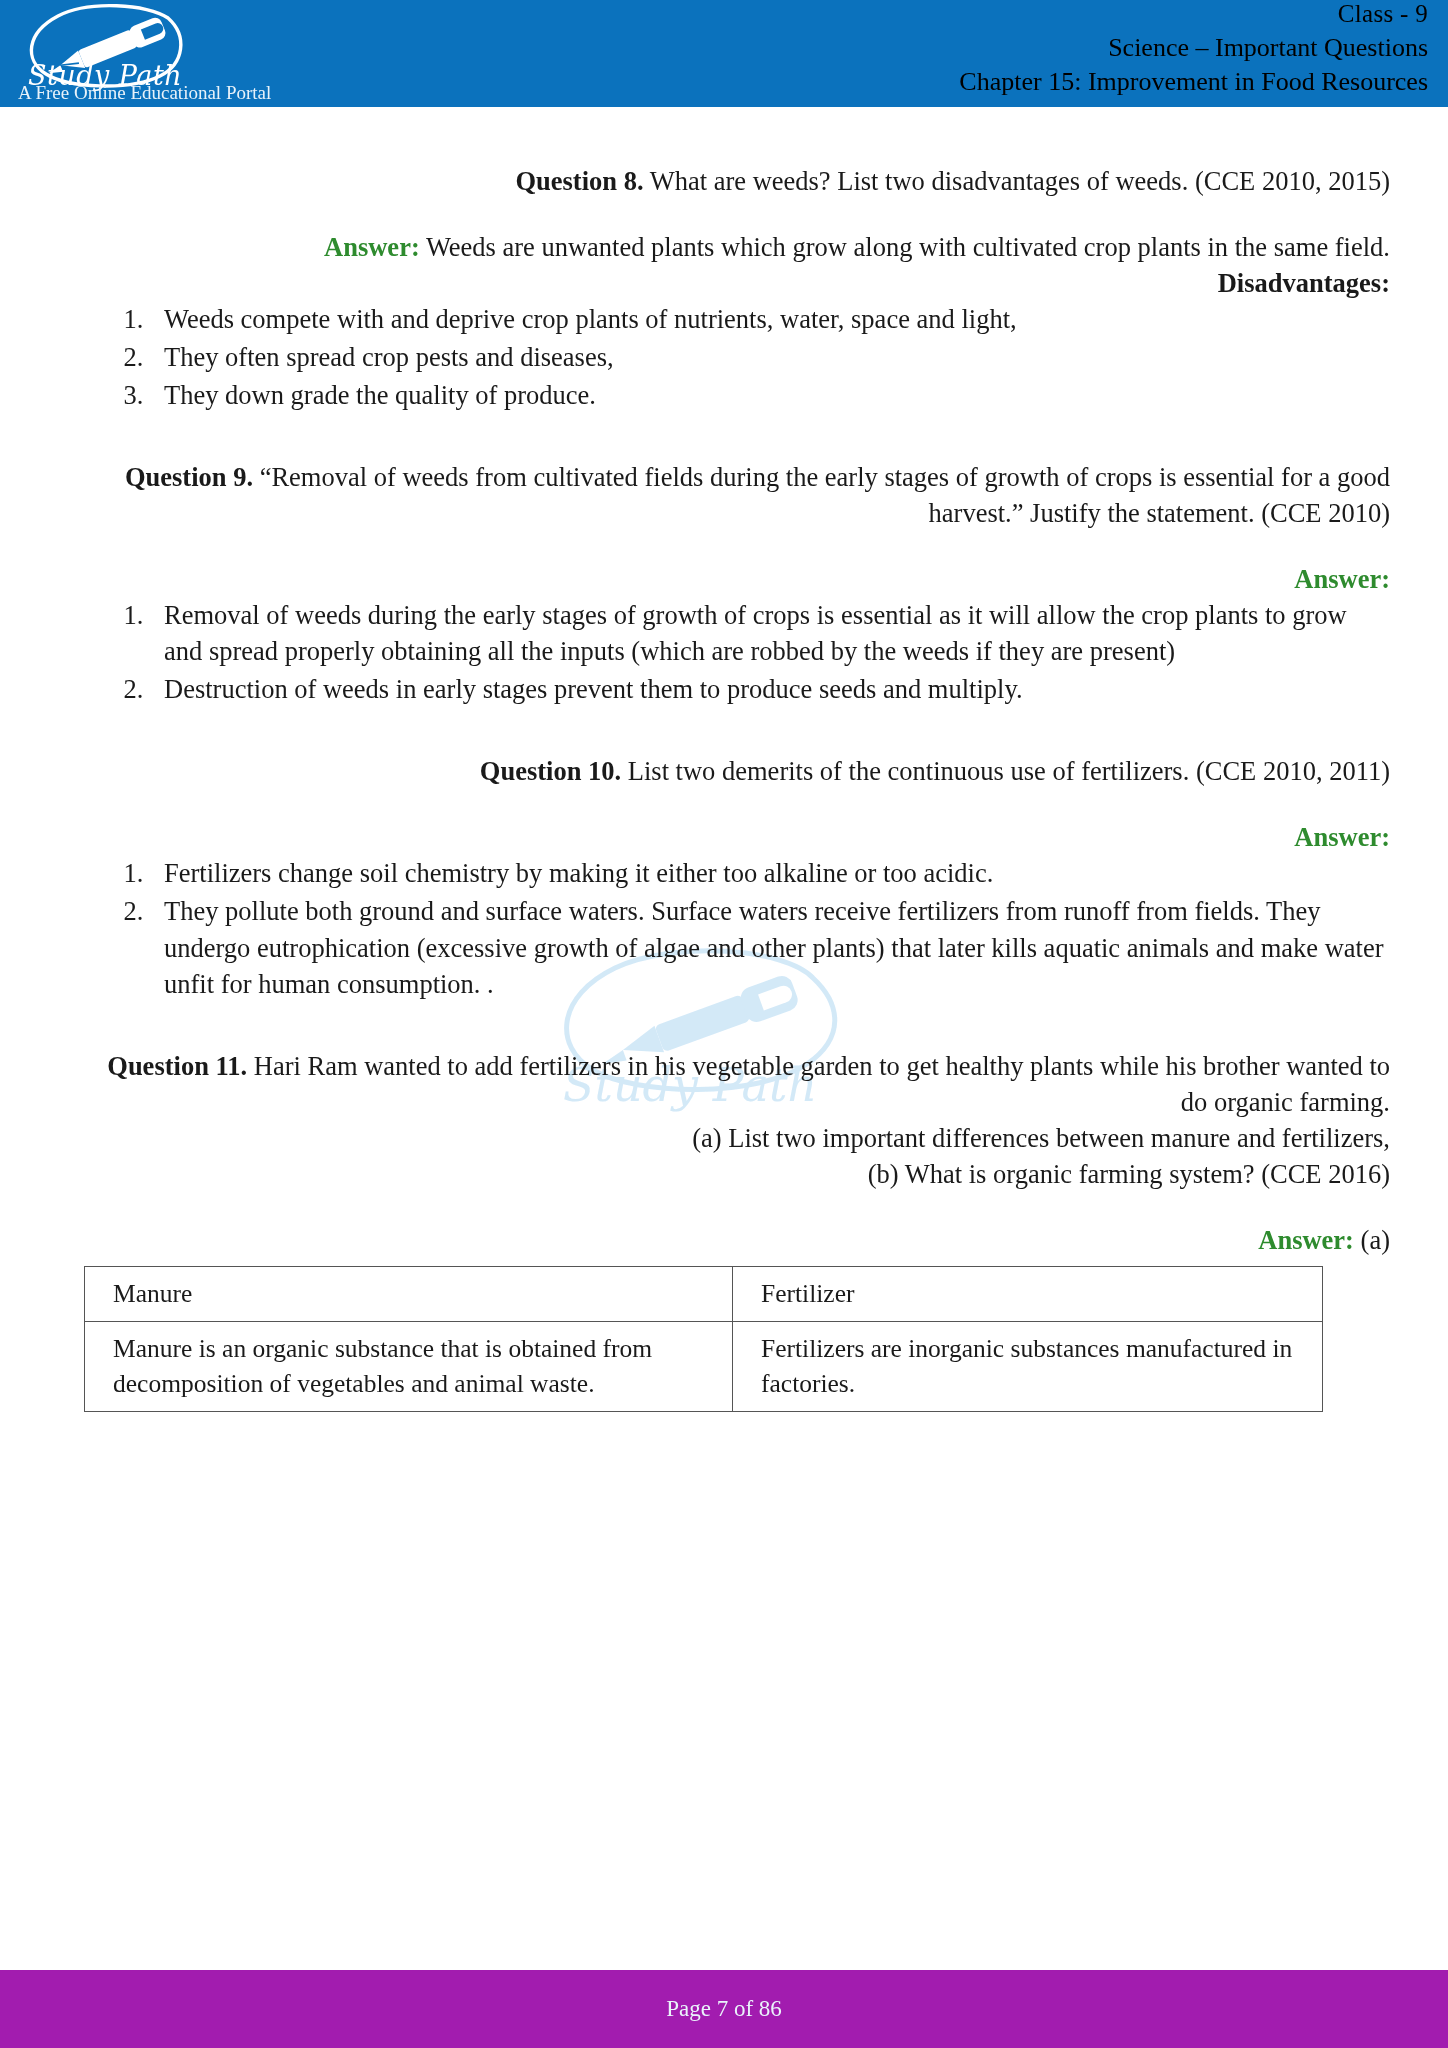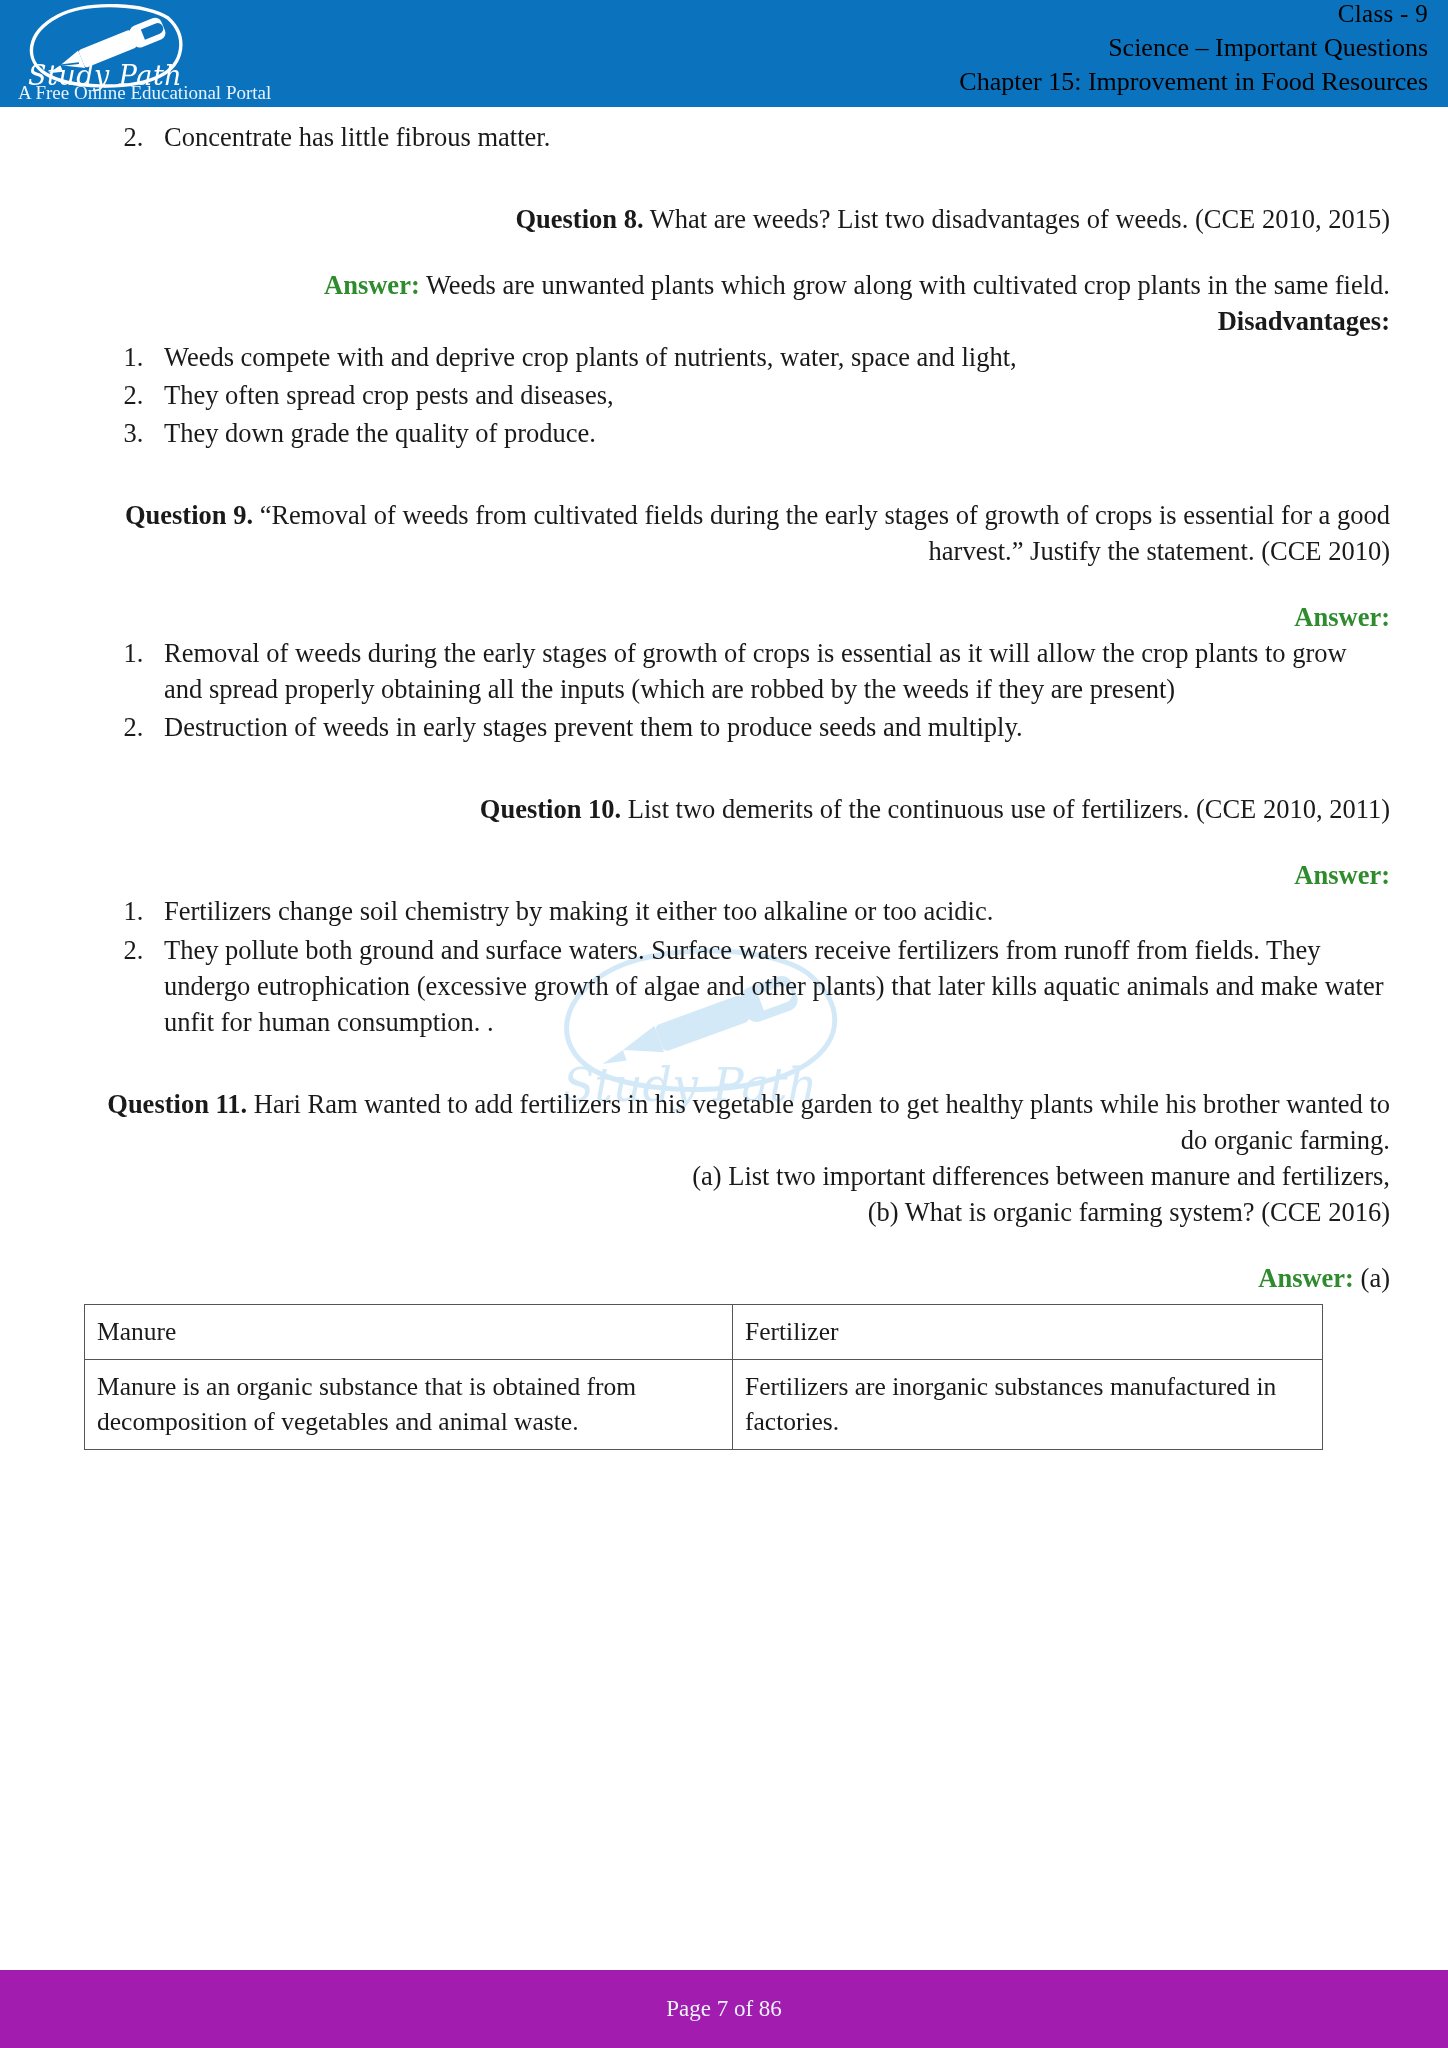--- a/index.html
+++ b/index.html
@@ -133,21 +133,21 @@
 
   
   table.cmp-table {
     border-collapse: collapse;
     width: 1238px;
     margin-top: 8px;
     table-layout: fixed;
   }
   table.cmp-table td {
     border: 1.5px solid #555555;
-    padding: 9px 10px 10px 12px;
+    padding: 9px 10px 10px 28px;
     font-size: 25.5px;
     line-height: 1.38;
     vertical-align: top;
   }
   table.cmp-table td.col-a { width: 648px; }
   table.cmp-table td.col-b { width: 590px; }
 
   
   .watermark {
     position: absolute;
@@ -210,23 +210,20 @@
       <path d="M220 80 h24 a7 7 0 0 1 0 17 h-24 z" fill="#ffffff"></path>
       <path d="M112 74 L74 86 L112 102 Z" fill="#cfe7f7"></path>
       <path d="M74 86 L50 92 L74 97 Z" fill="#cfe7f7"></path>
     </g>
   </svg>
   <div class="wm-word">Study Path</div>
 </div>
 
 <div class="content">
 
-  <ol class="doc-list" start="2">
-    <li>Concentrate has little fibrous matter.</li>
-  </ol>
 
   <div class="spacer-lg"></div>
 
   <p class="para">
     <span class="q-label">Question 8.</span><span> What are weeds? List two disadvantages of weeds. (CCE 2010, 2015)</span>
   </p>
 
   <div class="spacer-md"></div>
 
   <p class="para">

